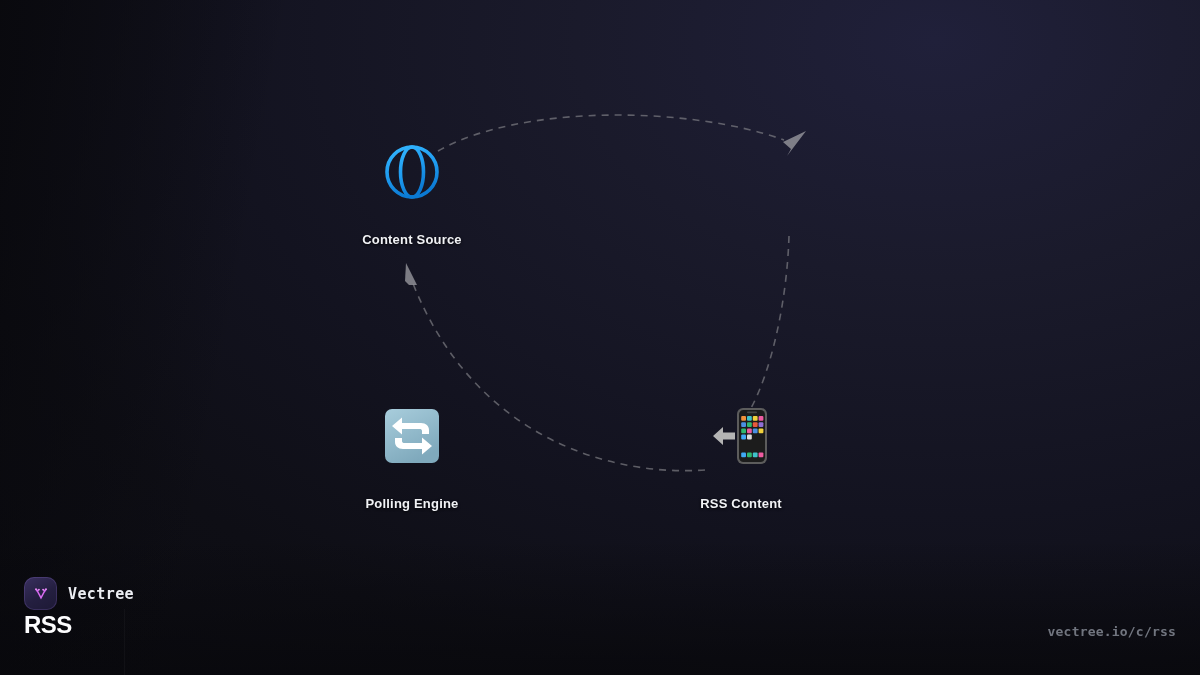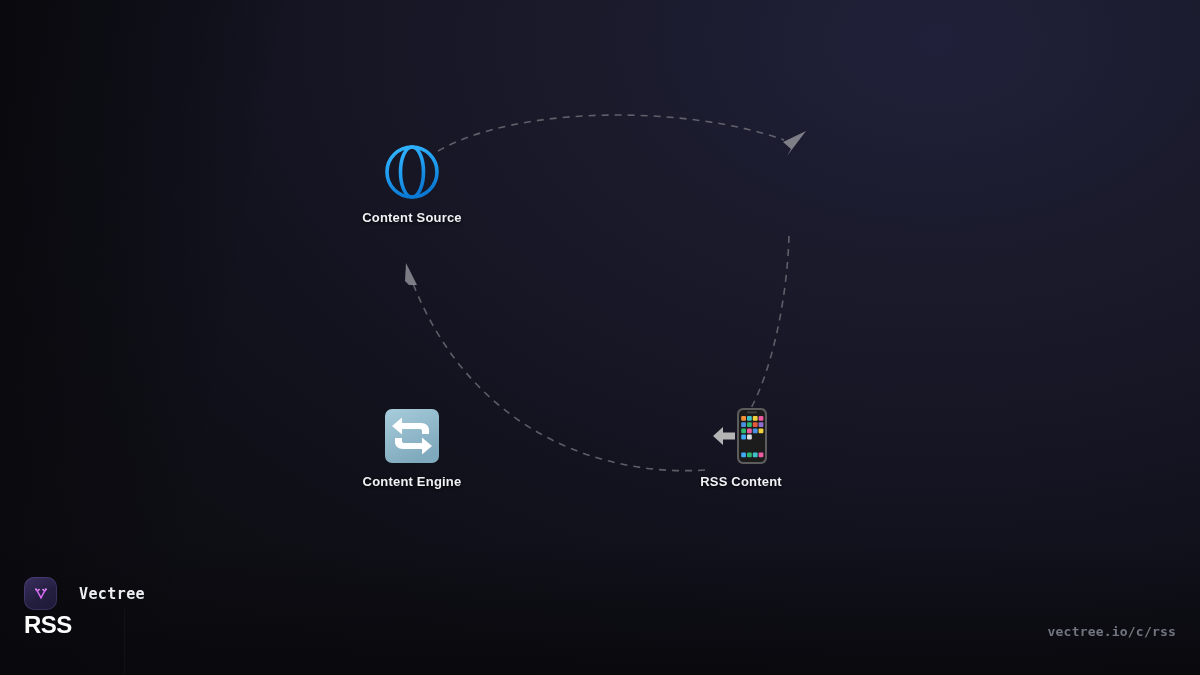--- a/index.html
+++ b/index.html
@@ -28,35 +28,35 @@
   
   #diagram{ position:absolute; inset:0; }
   #edges{ position:absolute; left:0; top:0; width:1200px; height:675px; }
 
   .node{ position:absolute; text-align:center; width:200px; }
   .node-icon{
     width:64px; height:64px; margin:0 auto;
     position:relative;
   }
   .node-label{
-    margin-top:6px;
+    margin-top:28px;
     font-size:13px; font-weight:bold; color:#f1f2f5;
     letter-spacing:.2px;
     text-shadow:0 1px 3px rgba(0,0,0,.85);
     text-align:center;
   }
   #node-content-source{ left:312px; top:140px; }
   #node-xml-feed-file{ left:688px; top:140px; }
   #node-polling-engine{ left:312px; top:404px; }
   #node-rss-reader{ left:641px; top:404px; }
 
   
   #footer-brand{
     position:absolute; left:24px; top:577px;
-    display:flex; align-items:center; gap:22px;
+    display:flex; align-items:center; gap:11px;
   }
   #brand-logo{
     width:33px; height:33px; border-radius:10px;
     background:linear-gradient(150deg,#3a3060 0%,#241f40 55%,#1d1935 100%);
     box-shadow:inset 0 0 0 1px rgba(150,120,220,.22);
     display:flex; align-items:center; justify-content:center;
   }
   #brand-name{
     font-family:"DejaVu Sans Mono", monospace;
     font-size:15px; font-weight:bold; color:#eceef3; letter-spacing:.4px;
@@ -125,21 +125,21 @@
             <stop offset="100%" stop-color="#7fa9bc"></stop>
           </linearGradient>
         </defs>
         <rect x="5" y="5" width="54" height="54" rx="7" fill="url(#gCycle)"></rect>
 
         <path d="M12 22 L22 13.5 V19 H41 C46 19 49 22 49 26 V30 H42 V27 C42 25.6 41 25 39.5 25 H22 V30.5 Z" fill="#ffffff"></path>
 
         <path d="M52 42 L42 50.5 V45 H23 C18 45 15 42 15 38 V34 H22 V37 C22 38.4 23 39 24.5 39 H42 V33.5 Z" fill="#ffffff"></path>
       </svg>
     </div>
-    <div class="node-label">Content Engine</div>
+    <div class="node-label">Polling Engine</div>
   </div>
 
   <div id="node-rss-reader" class="node">
     <div class="node-icon">
       <svg viewBox="0 0 64 64" width="64" height="64">
 
         <path d="M4 32 L14 23 V28.5 H26 V35.5 H14 V41 Z" fill="#b4b4b4"></path>
 
         <rect x="28" y="4" width="30" height="56" rx="6" fill="#5c5c5c"></rect>
         <rect x="30" y="6" width="26" height="52" rx="4.5" fill="#1c1c1c"></rect>

